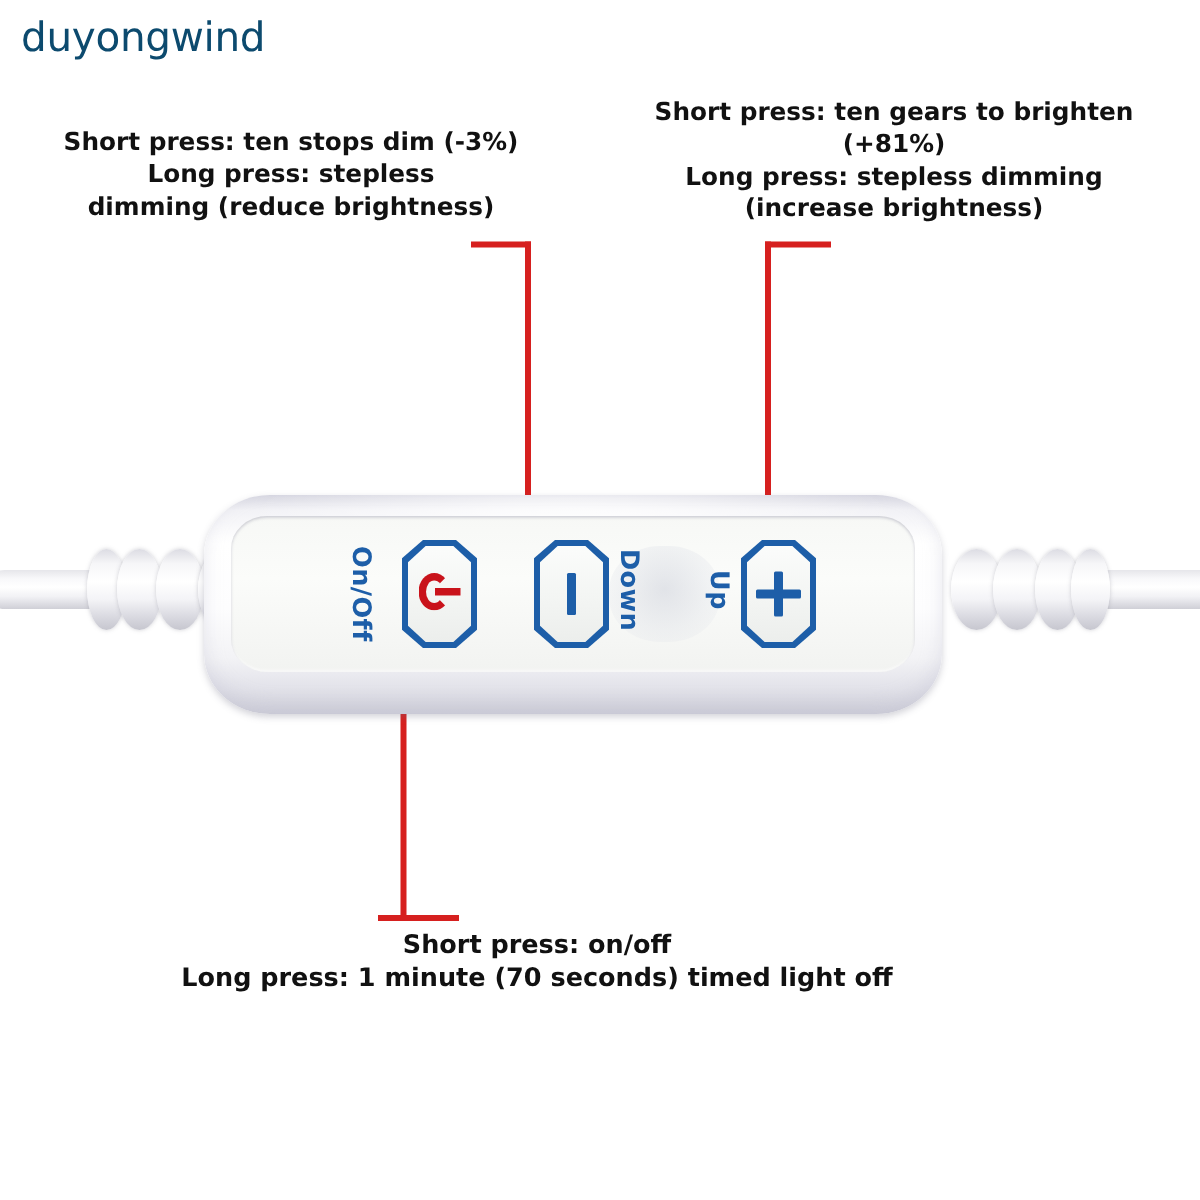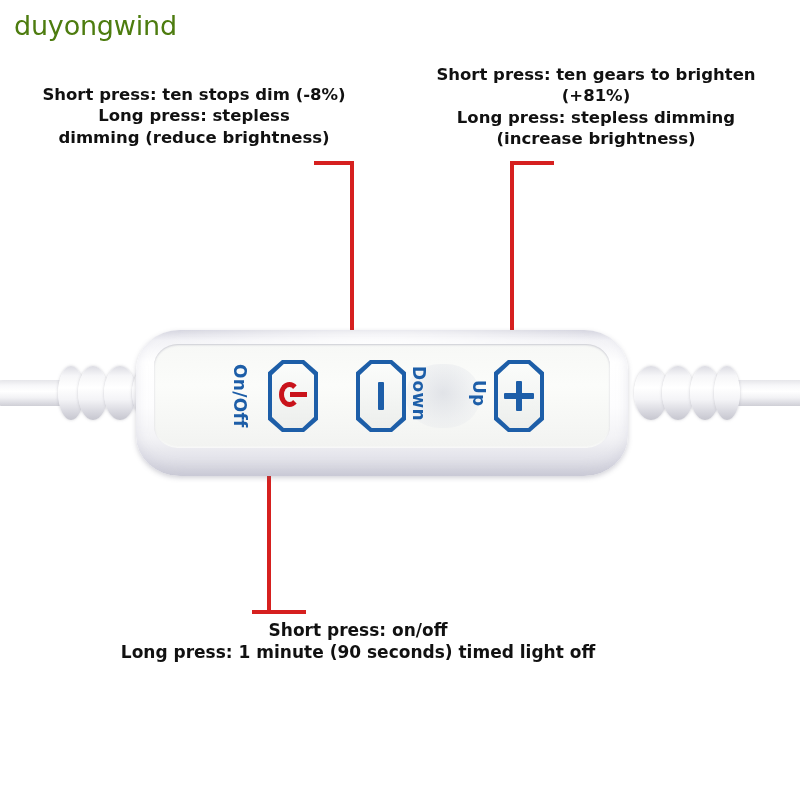--- a/index.html
+++ b/index.html
@@ -17,21 +17,21 @@
     background: #ffffff;
   }
 
   
   #watermark {
     position: absolute;
     left: 14px;
     top: 10px;
     font-size: 27px;
     font-weight: 400;
-    color: #4d7c0f;
+    color: #0c4a6e;
     letter-spacing: -0.2px;
     font-family: "DejaVu Sans", sans-serif;
     white-space: nowrap;
   }
 
   
   .caption {
     position: absolute;
     font-family: "DejaVu Sans", sans-serif;
     font-weight: bold;
@@ -255,30 +255,30 @@
   }
   #label-onoff { left: 96px;  top: 20px; }
   #label-down  { left: 275px; top: 22px; }
   #label-up    { left: 335px; top: 36px; }
 </style>
 </head>
 <body>
 
 <div id="watermark">duyongwind</div>
 
-<div class="caption" id="caption-down">Short press: ten stops dim (-8%)
+<div class="caption" id="caption-down">Short press: ten stops dim (-3%)
 Long press: stepless
 dimming (reduce brightness)</div>
 
 <div class="caption" id="caption-up">Short press: ten gears to brighten (+81%)
 Long press: stepless dimming
 (increase brightness)</div>
 
 <div class="caption" id="caption-onoff">Short press: on/off
-Long press: 1 minute (90 seconds) timed light off</div>
+Long press: 1 minute (70 seconds) timed light off</div>
 
 <div class="leader" id="leader-down-v"></div>
 <div class="leader" id="leader-down-h"></div>
 <div class="leader" id="leader-up-v"></div>
 <div class="leader" id="leader-up-h"></div>
 <div class="leader" id="leader-onoff-v"></div>
 <div class="leader" id="leader-onoff-h"></div>
 
 <div id="device-assembly">
 

